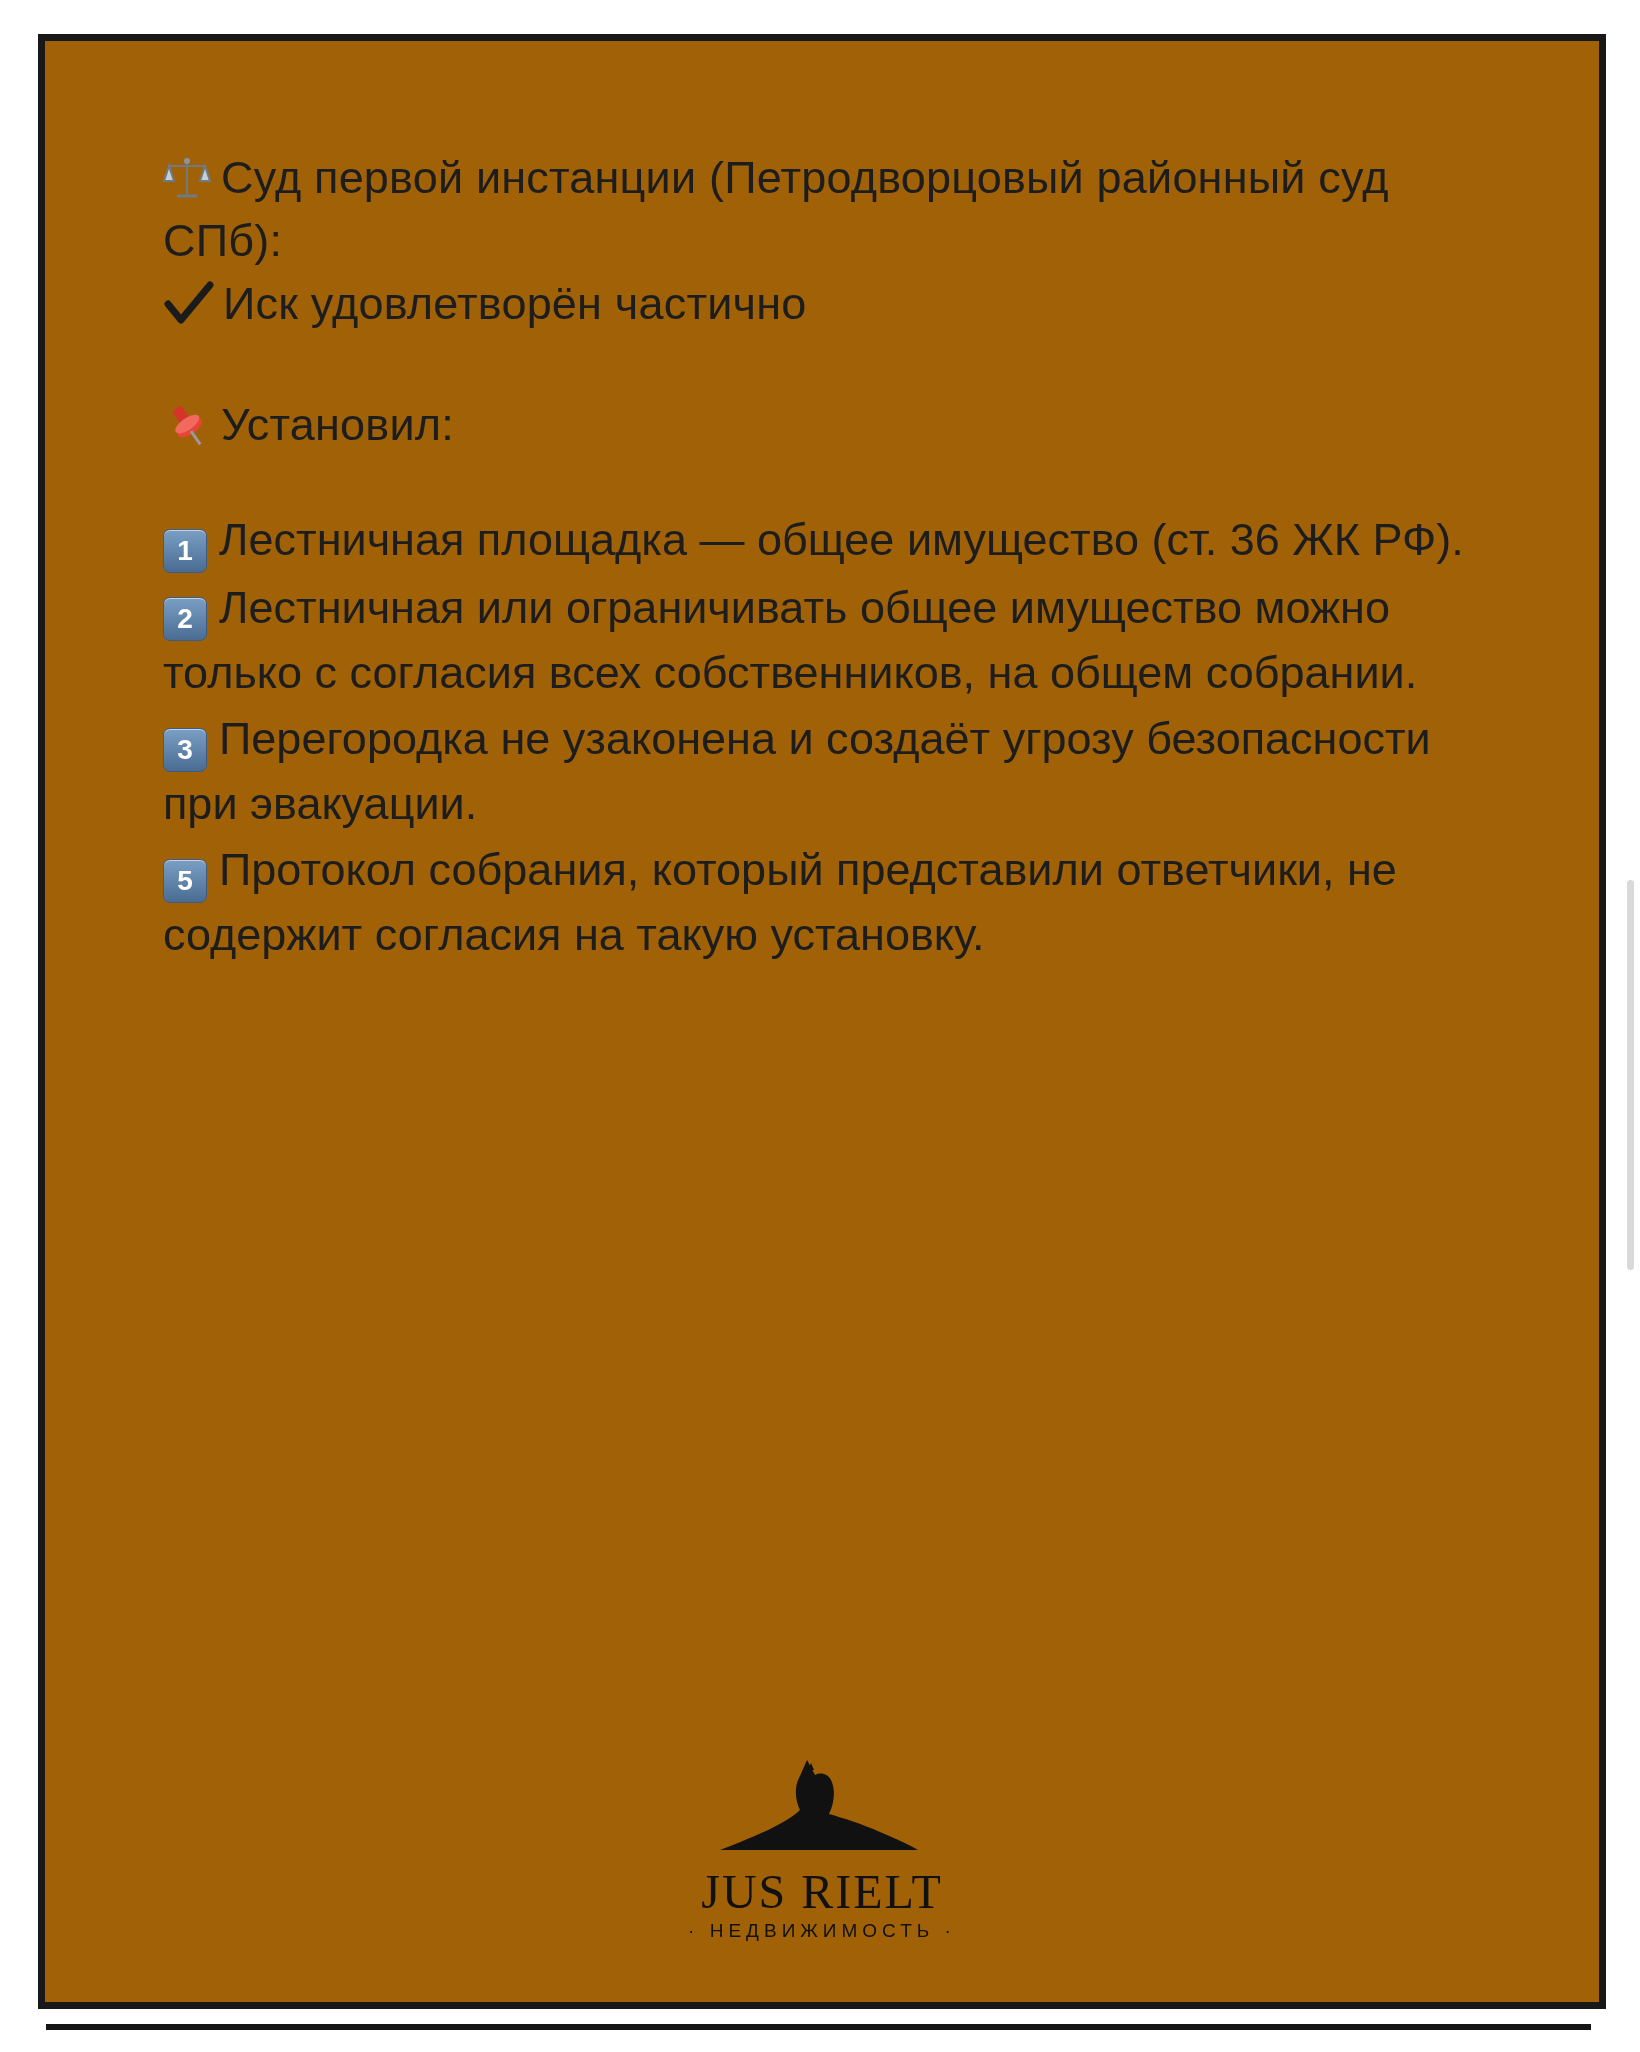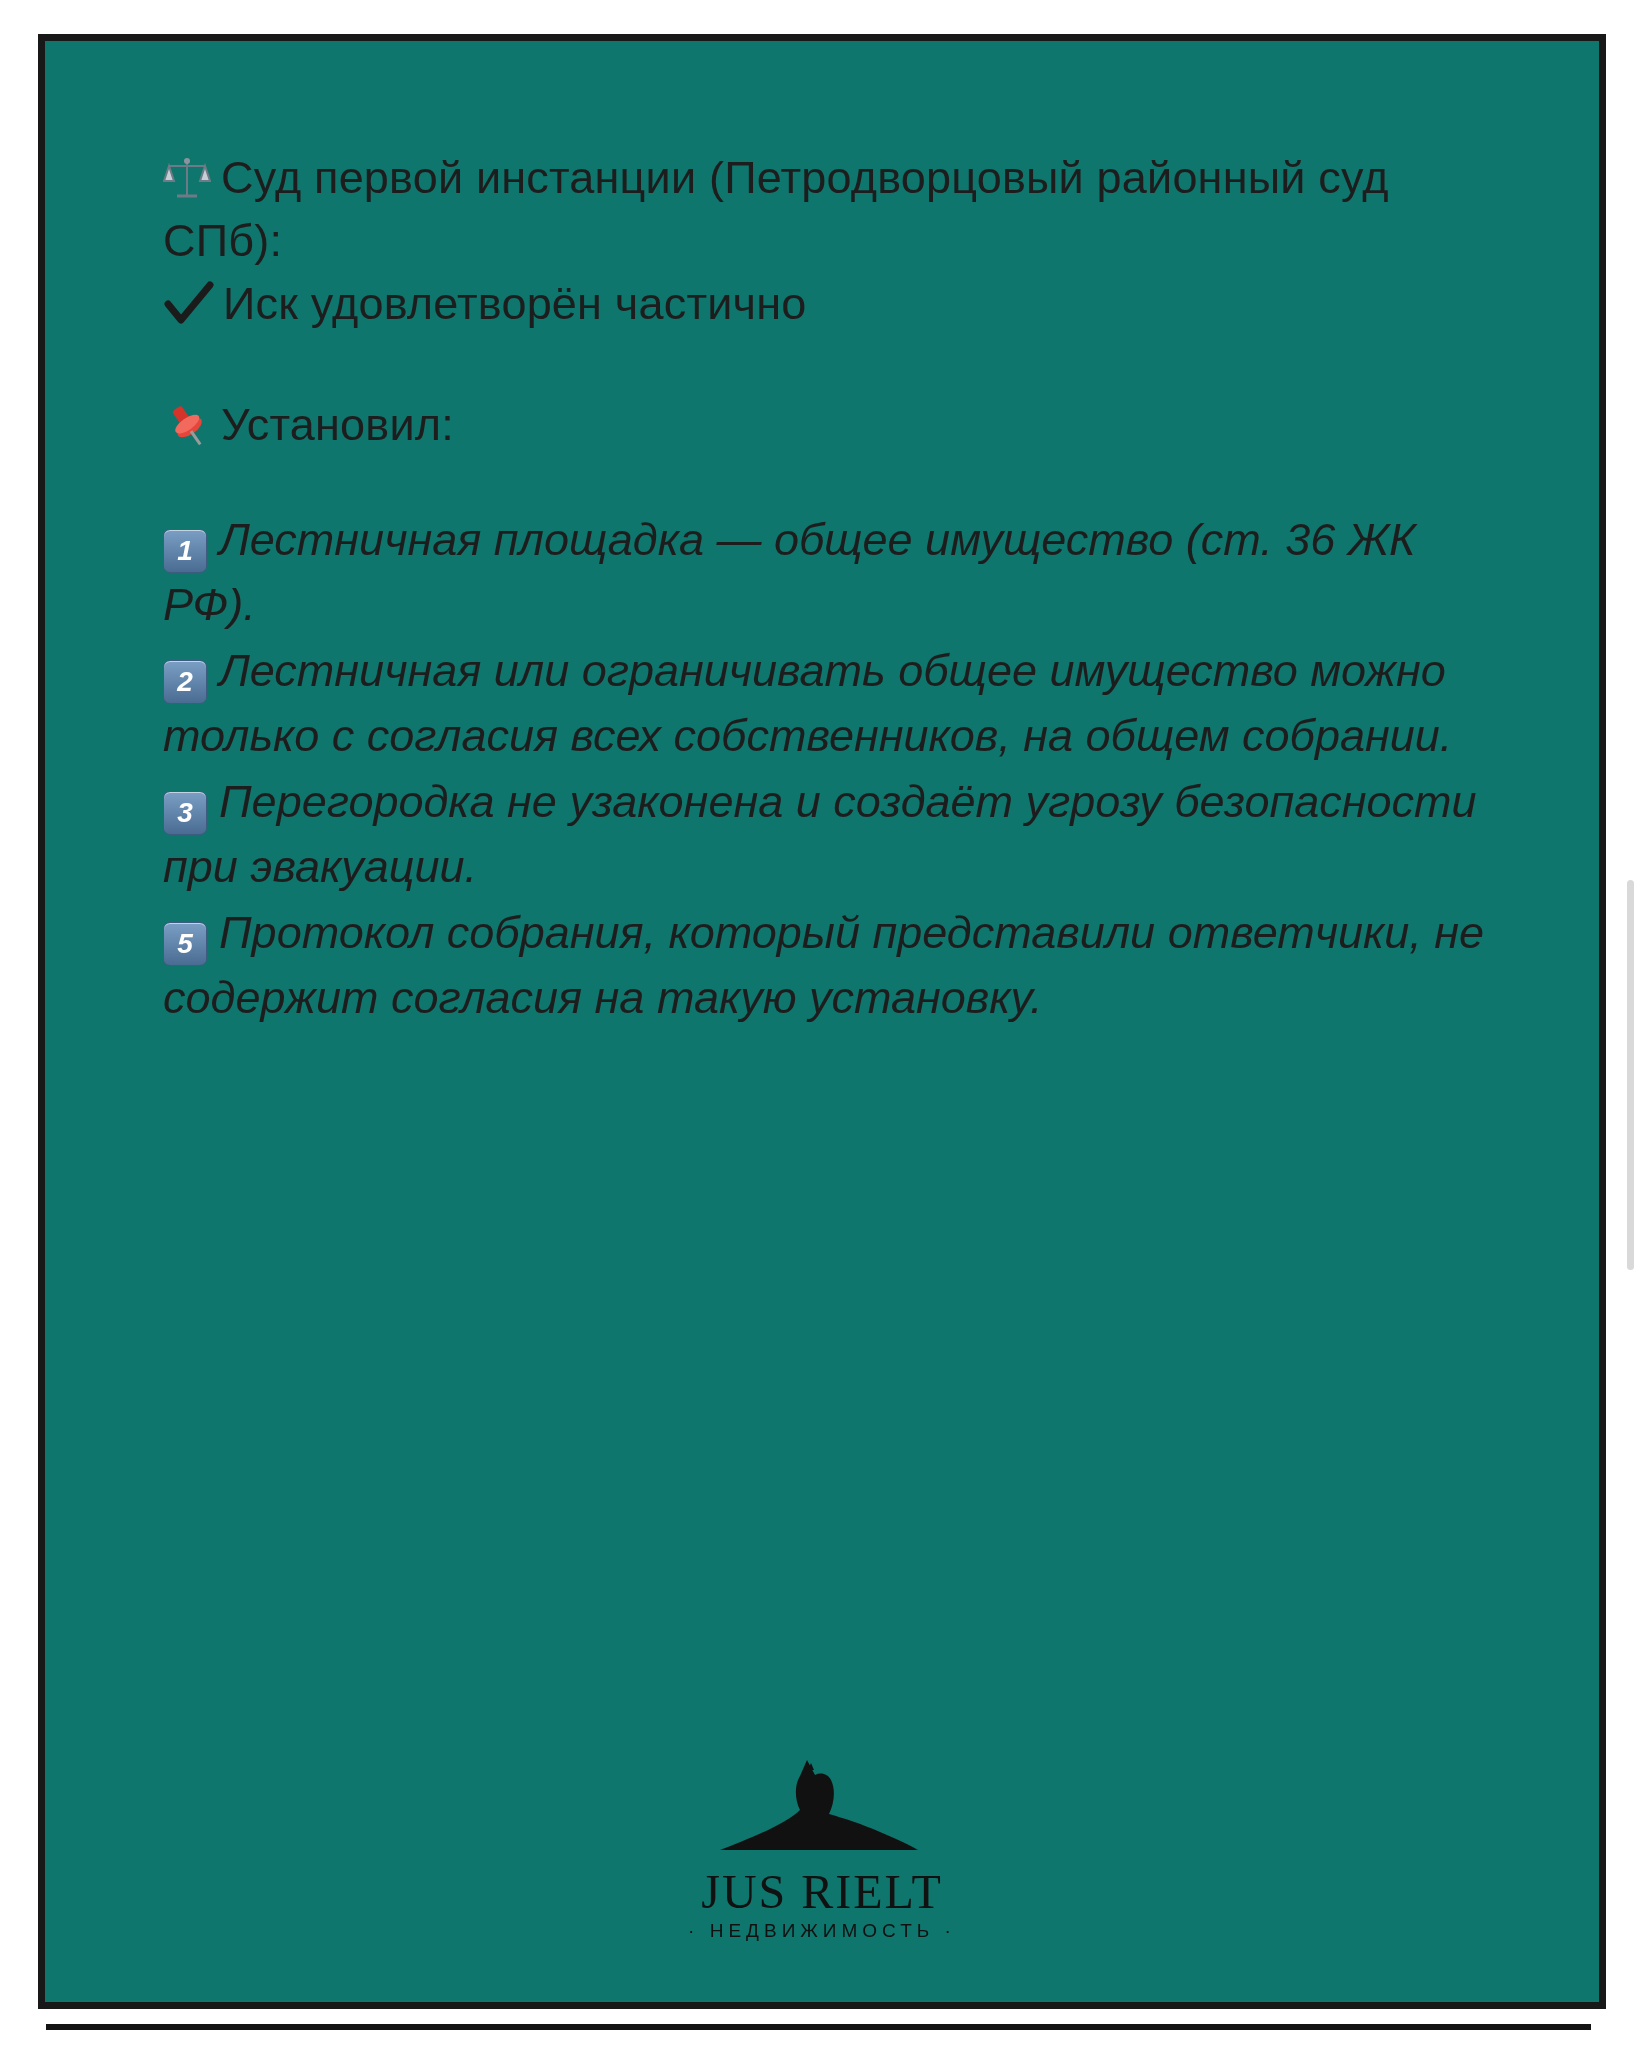--- a/index.html
+++ b/index.html
@@ -17,21 +17,21 @@
   }
 
   
   .card {
     position: absolute;
     left: 38px;
     top: 34px;
     width: 1568px;
     height: 1975px;
     border: 7px solid #181818;
-    background: #0f766e;
+    background: #a16207;
     box-sizing: border-box;
   }
 
   .content {
     position: absolute;
     left: 118px;
     top: 105px;
     width: 1330px;
   }
 
@@ -96,21 +96,20 @@
     font-family: "Liberation Sans", sans-serif;
     box-shadow: inset 0 1px 0 rgba(255,255,255,0.55);
   }
 
   .item {
     font-size: 45px;
     line-height: 63px;
     color: #1d1d1d;
     margin: 0 0 3px 0;
     text-indent: 0;
-    font-style: italic;
   }
 
   
   .logo-wrap {
     position: absolute;
     left: 0;
     right: 0;
     bottom: 60px;
     text-align: center;
   }

